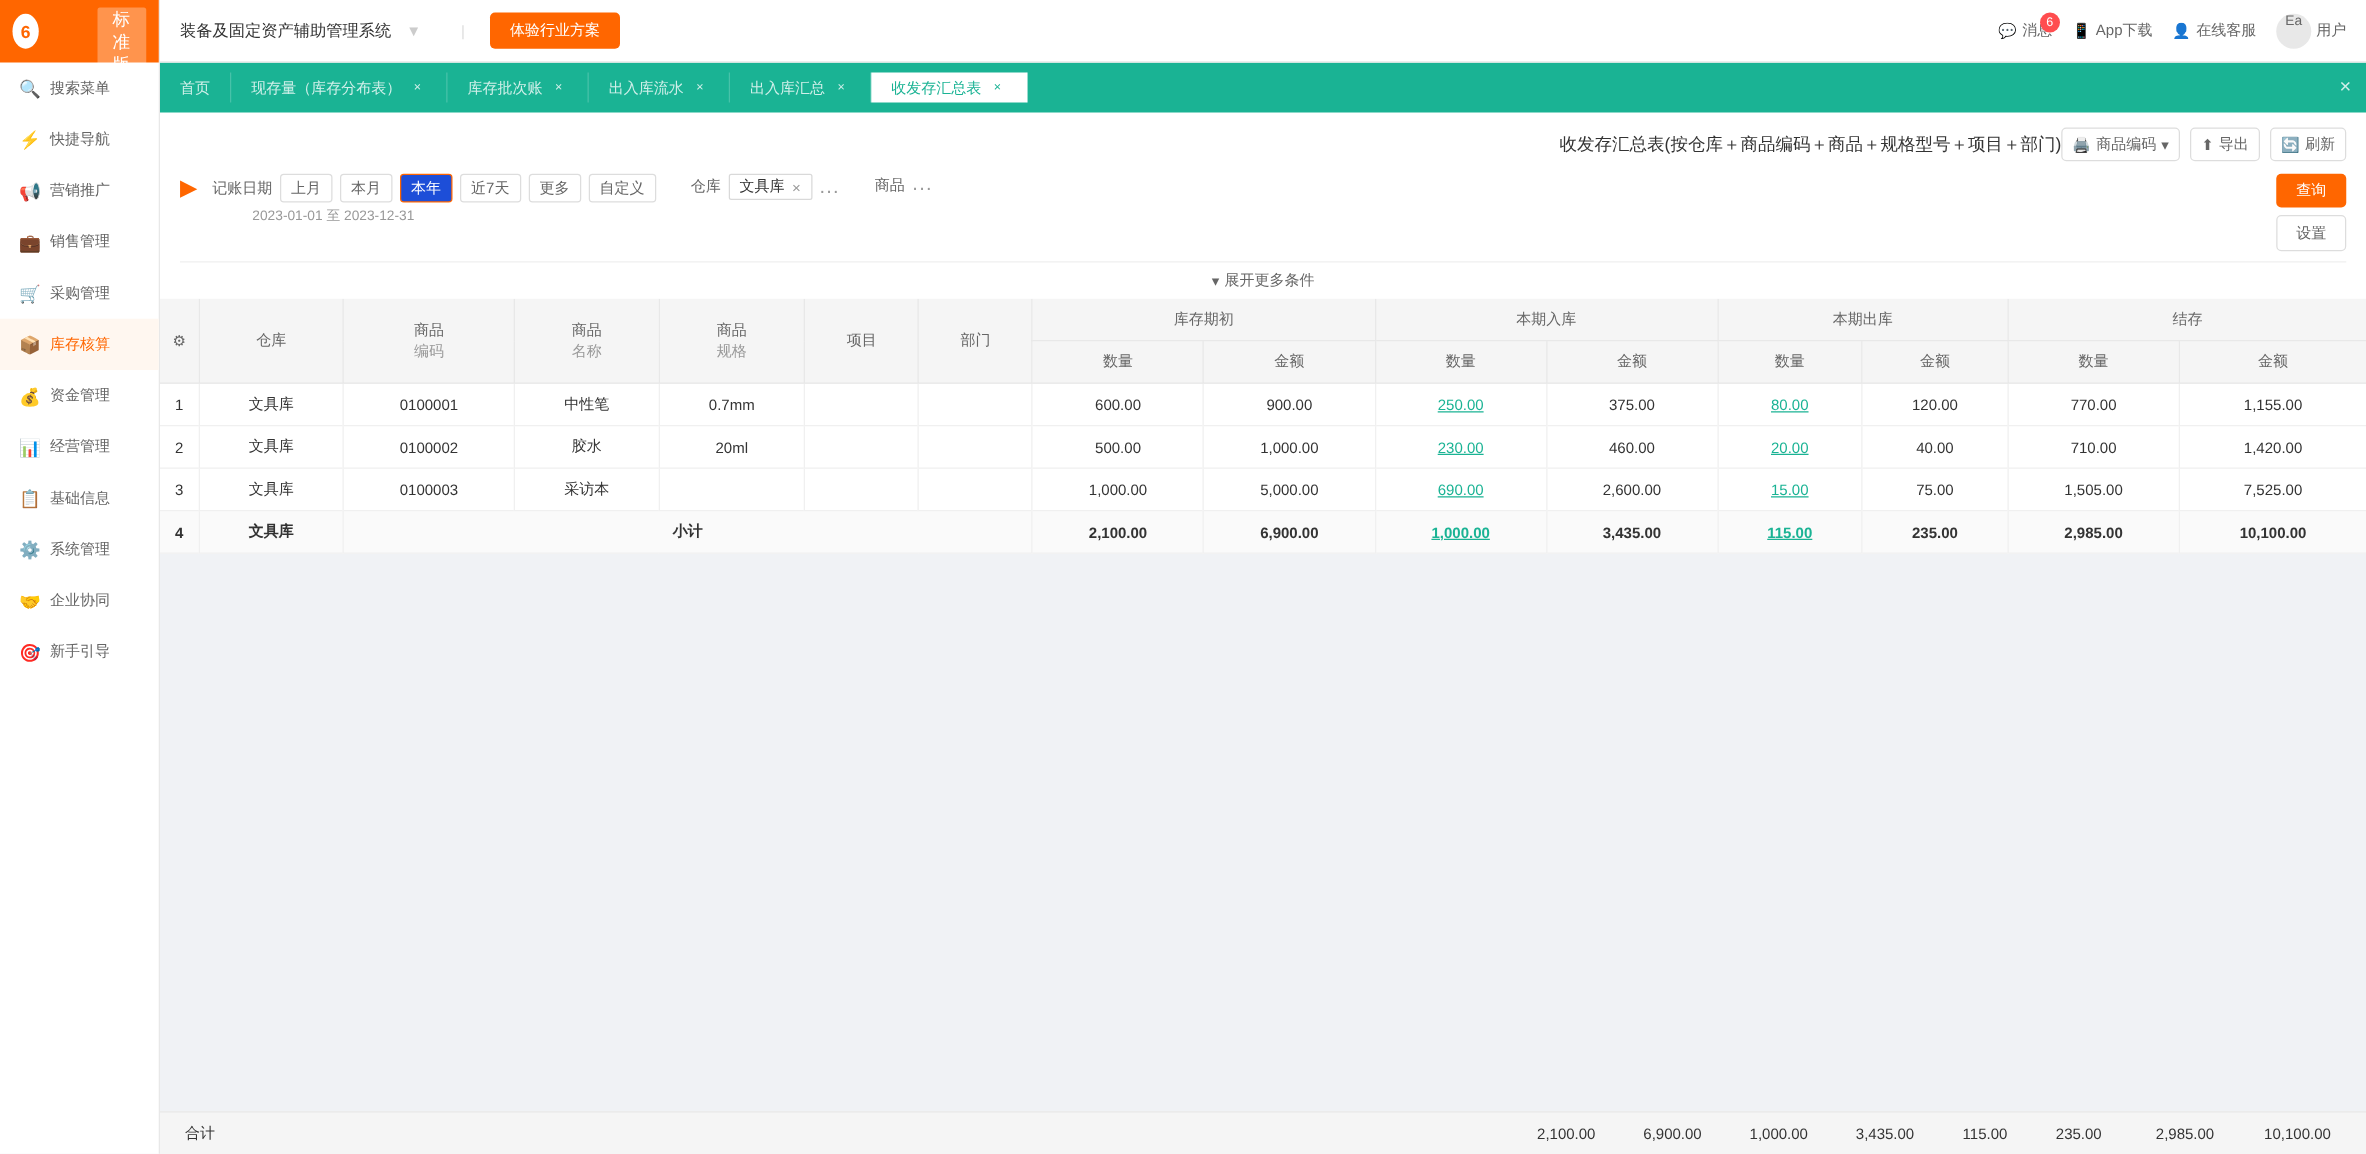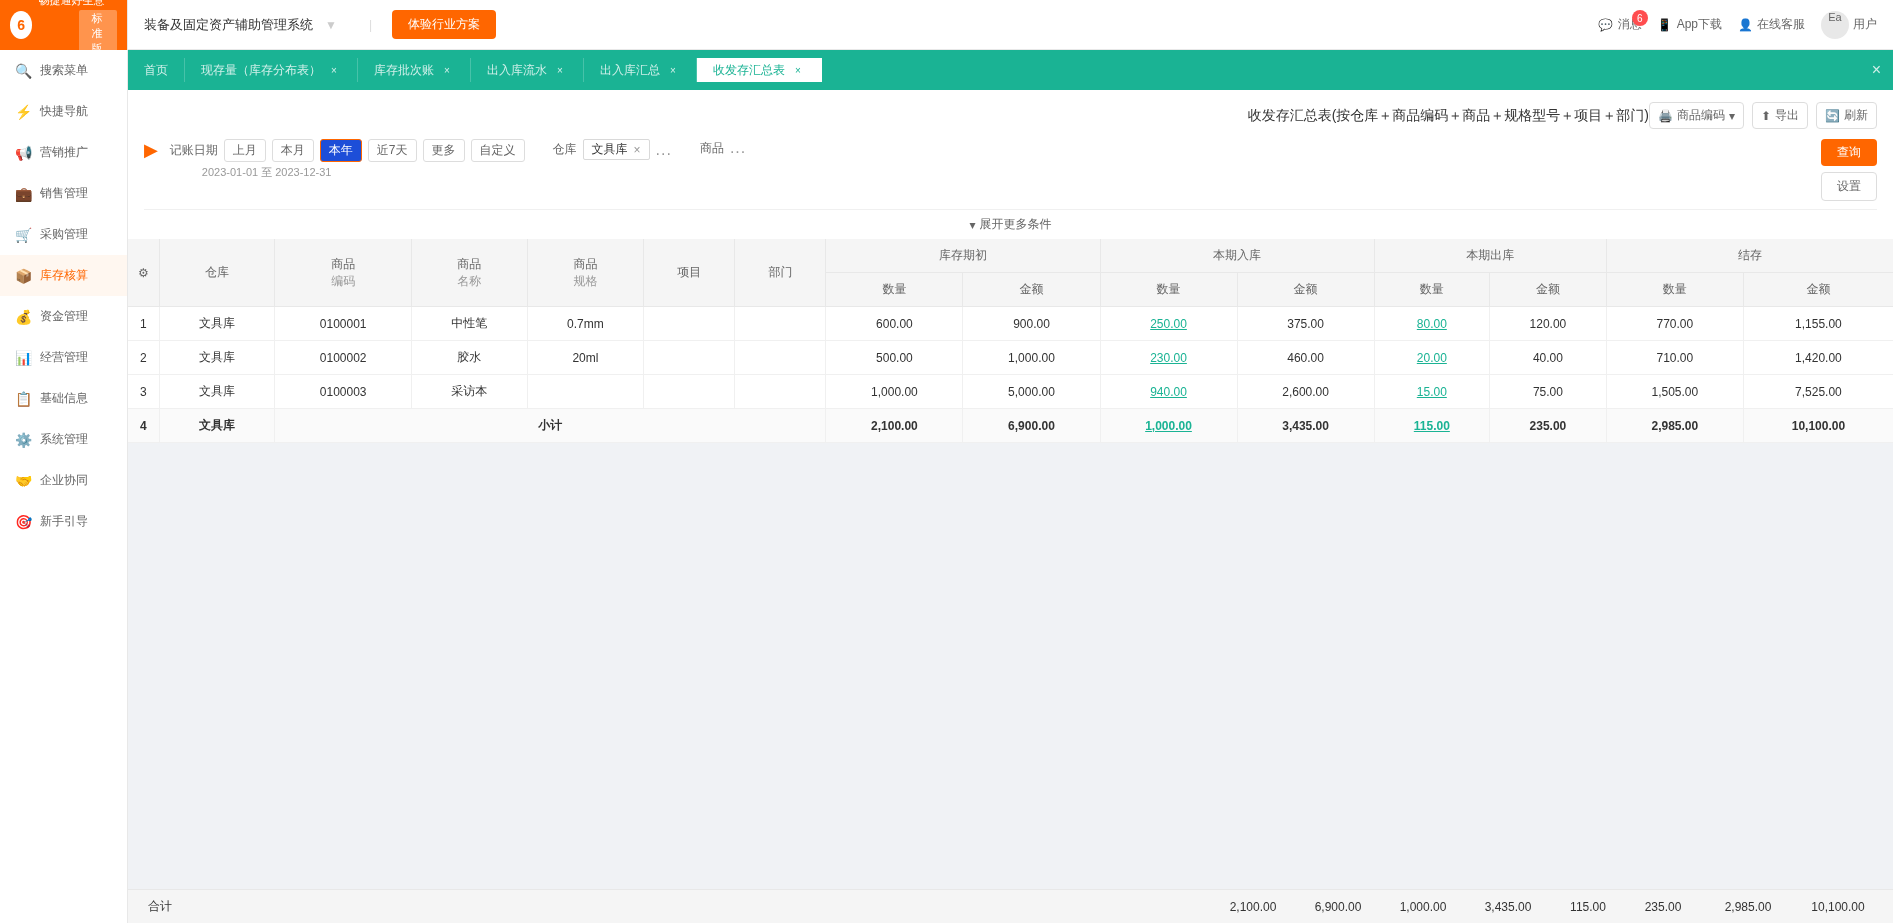--- a/index.html
+++ b/index.html
@@ -3,21 +3,21 @@
   <meta charset="utf-8">
   <style>
     * { margin: 0; padding: 0; box-sizing: border-box; }
     body { font-family: 'Microsoft YaHei', Arial, sans-serif; font-size: 12px; background: #f0f2f5; color: #333; overflow: hidden; width: 1893px; height: 923px; }
 
     
     .sidebar { position: fixed; left: 0; top: 0; width: 128px; height: 923px; background: #fff; border-right: 1px solid #e8e8e8; display: flex; flex-direction: column; z-index: 100; }
     .sidebar-logo { background: #ff6600; padding: 8px 10px; display: flex; align-items: center; gap: 6px; height: 50px; }
     .sidebar-logo-icon { width: 28px; height: 28px; background: #fff; border-radius: 50%; display: flex; align-items: center; justify-content: center; color: #ff6600; font-weight: bold; font-size: 14px; }
     .sidebar-logo-text { color: #fff; font-size: 11px; line-height: 1.4; }
-    .sidebar-tag { font-size: 11px; color: #fff; background: rgba(255,255,255,0.3); padding: 1px 12px; border-radius: 2px; margin-top: 2px; display: inline-block; margin-left: 41px; }
+    .sidebar-tag { font-size: 14px; color: #fff; background: rgba(255,255,255,0.3); padding: 1px 12px; border-radius: 2px; margin-top: 2px; display: inline-block; margin-left: 41px; }
     .sidebar-item { display: flex; align-items: center; gap: 8px; padding: 12px 16px; cursor: pointer; color: #666; font-size: 12px; }
     .sidebar-item.active { background: #fff7f0; color: #ff6600; }
     .sidebar-item-icon { width: 16px; height: 16px; display: flex; align-items: center; justify-content: center; font-size: 14px; }
 
     
     .topbar { position: fixed; left: 128px; top: 0; right: 0; height: 50px; background: #fff; border-bottom: 1px solid #e8e8e8; display: flex; align-items: center; padding: 0 16px; z-index: 99; gap: 12px; }
     .topbar-system-title { display: flex; align-items: center; gap: 8px; }
     .topbar-btn { background: #ff6600; color: #fff; border: none; border-radius: 4px; padding: 6px 16px; font-size: 12px; cursor: pointer; }
     .topbar-actions { display: flex; align-items: center; gap: 16px; margin-left: auto; }
     .topbar-action-item { display: flex; align-items: center; gap: 4px; cursor: pointer; color: #666; font-size: 12px; position: relative; }
@@ -321,21 +321,21 @@
         <tr>
           <td>3</td>
           <td>文具库</td>
           <td>0100003</td>
           <td>采访本</td>
           <td></td>
           <td></td>
           <td></td>
           <td>1,000.00</td>
           <td>5,000.00</td>
-          <td class="td-link">940.00</td>
+          <td class="td-link">690.00</td>
           <td>2,600.00</td>
           <td class="td-link">15.00</td>
           <td>75.00</td>
           <td>1,505.00</td>
           <td>7,525.00</td>
         </tr>
 
         <tr class="row-bold">
           <td>4</td>
           <td><strong>文具库</strong></td>

